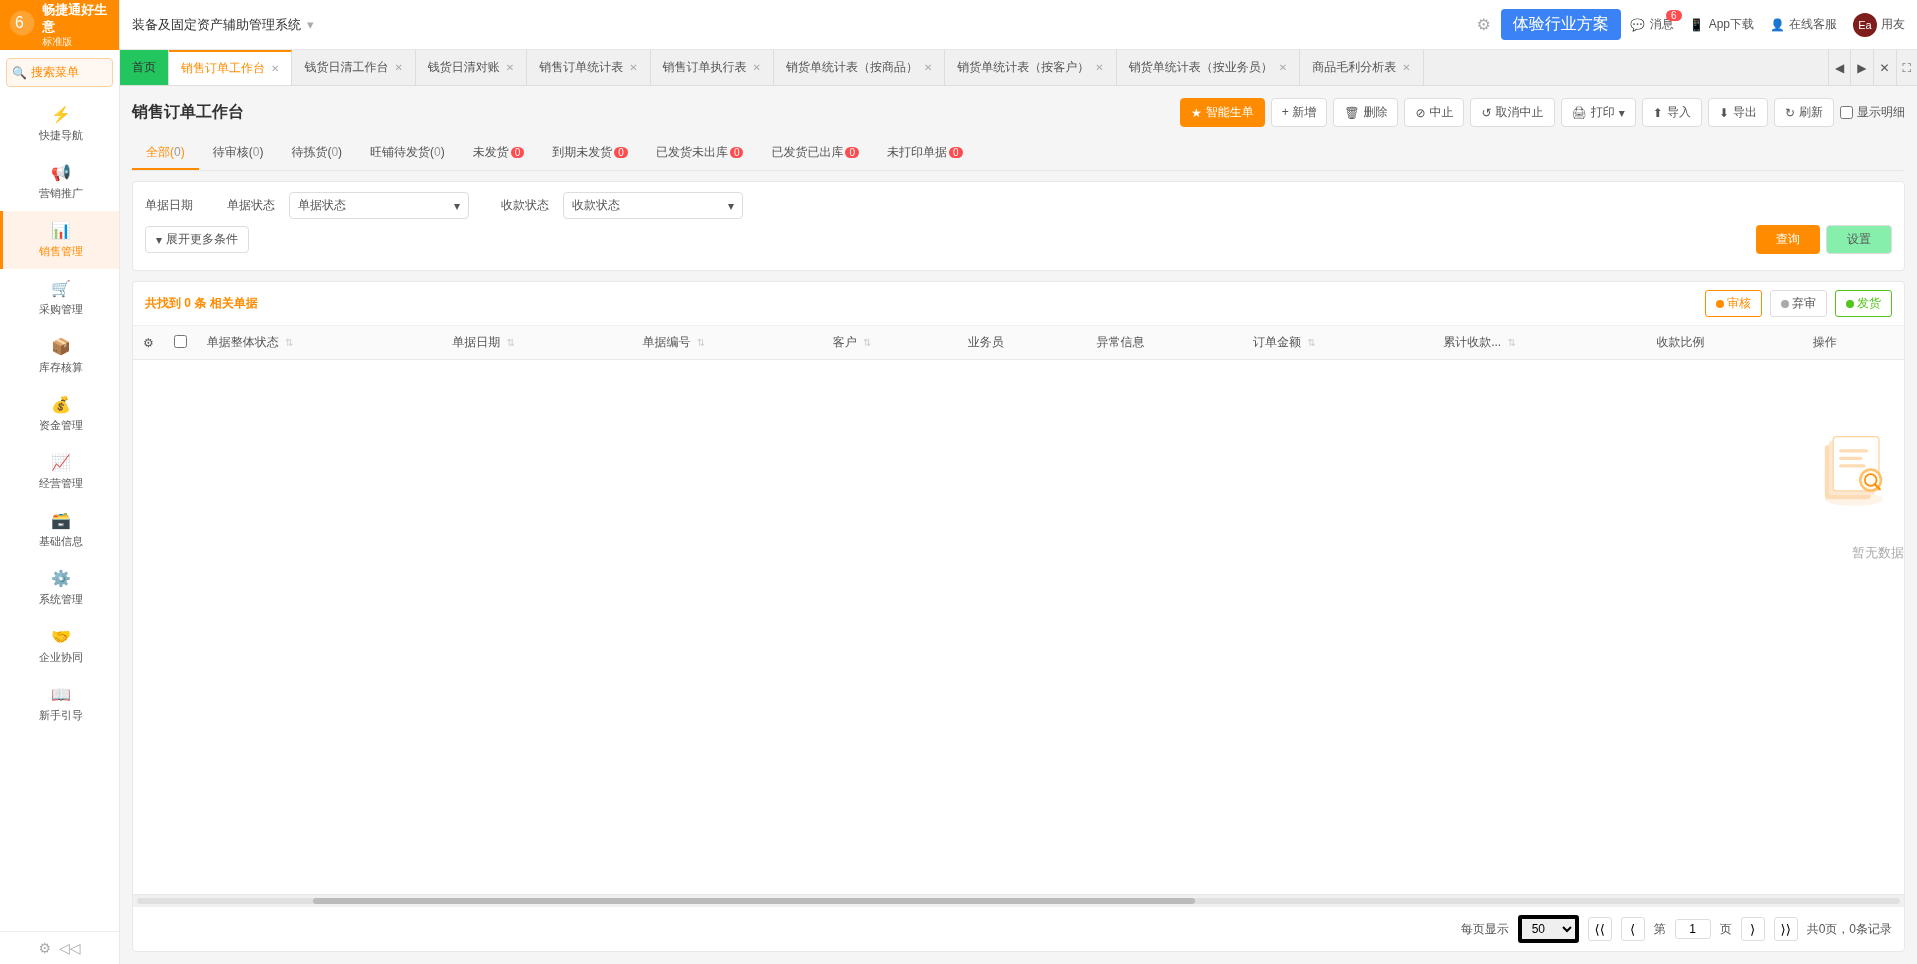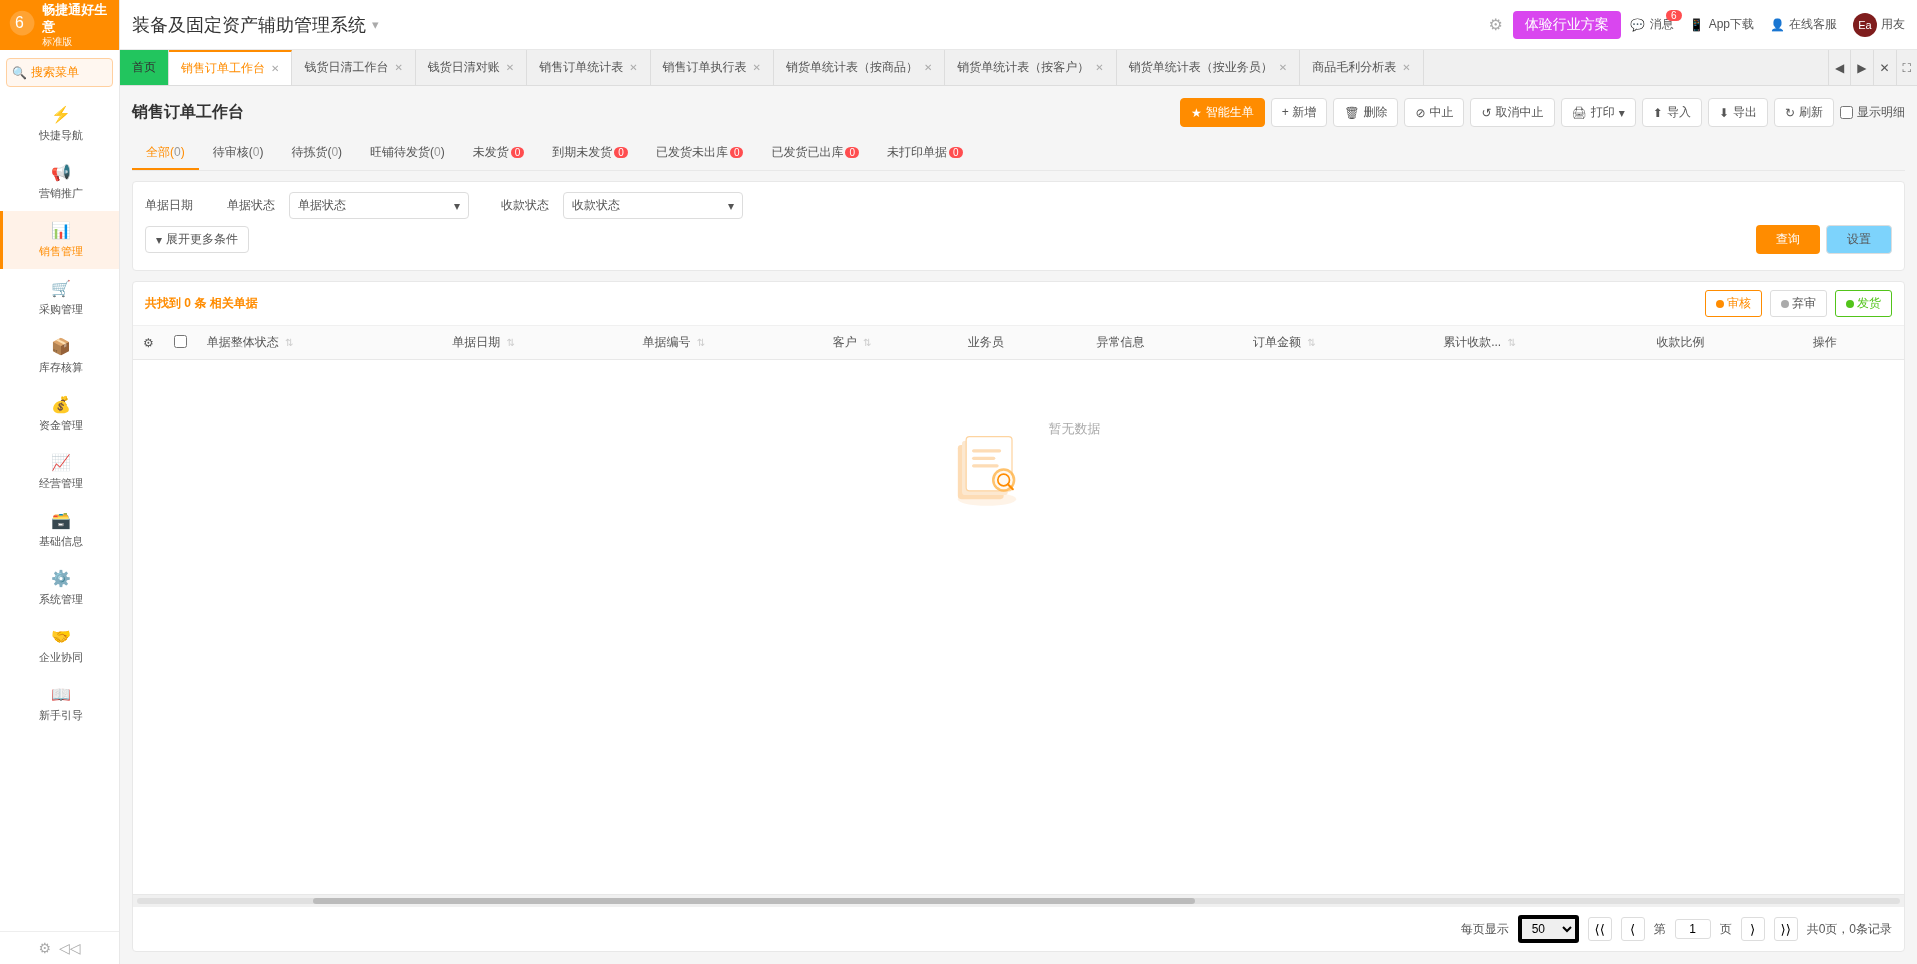--- a/index.html
+++ b/index.html
@@ -20,24 +20,24 @@
     .sidebar-item-icon { font-size: 16px; }
     .sidebar-bottom { padding: 8px; display: flex; gap: 8px; border-top: 1px solid #eee; justify-content: center; }
     .sidebar-bottom-btn { color: #aaa; cursor: pointer; font-size: 14px; }
 
     
     .main { flex: 1; display: flex; flex-direction: column; overflow: hidden; }
 
     
     .top-header { height: 50px; background: #fff; border-bottom: 1px solid #e8e8e8; display: flex; align-items: center; padding: 0 12px; gap: 10px; }
     .app-title { font-size: 13px; color: #333; flex: 1; display: flex; align-items: center; gap: 6px; }
-    .app-title-text { font-size: 18px; }
+    .app-title-text { font-size: 13px; }
     .app-title-arrow { color: #aaa; }
     .settings-icon { color: #aaa; font-size: 16px; cursor: pointer; }
-    .industry-btn { background: #d946ef; color: white; padding: 5px 12px; border-radius: 4px; font-size: 14px; cursor: pointer; border: none; text-align: right; }
+    .industry-btn { background: #3b82f6; color: white; padding: 5px 12px; border-radius: 4px; font-size: 16px; cursor: pointer; border: none; text-align: right; }
     .header-right { display: flex; align-items: center; gap: 16px; margin-left: auto; }
     .header-right-item { display: flex; align-items: center; gap: 4px; color: #555; font-size: 12px; cursor: pointer; position: relative; }
     .badge { background: #ff4d4f; color: white; border-radius: 8px; font-size: 10px; padding: 0 4px; min-width: 16px; text-align: center; position: absolute; top: -6px; right: -8px; }
     .user-avatar { width: 24px; height: 24px; border-radius: 50%; background: #7f1d1d; color: white; display: flex; align-items: center; justify-content: center; font-size: 11px; }
 
     
     .tab-bar { background: #f0f0f0; display: flex; align-items: center; border-bottom: 1px solid #ddd; overflow: hidden; height: 36px; }
     .tab { padding: 8px 12px; font-size: 12px; color: #555; cursor: pointer; display: flex; align-items: center; gap: 4px; white-space: nowrap; border-right: 1px solid #ddd; background: #f0f0f0; height: 100%; }
     .tab.active { background: #fff; color: #ff8c00; border-top: 2px solid #ff8c00; }
     .tab:first-child { background: #22c55e; color: #333; border-top: none; }
@@ -69,21 +69,21 @@
     .filter-row { display: flex; align-items: center; gap: 12px; margin-bottom: 6px; }
     .filter-label { color: #555; font-size: 12px; white-space: nowrap; min-width: 50px; }
     .date-filter { display: flex; align-items: center; gap: 6px; }
     .date-quick { padding: 2px 8px; border-radius: 3px; font-size: 12px; cursor: pointer; color: #555; }
     .date-quick.active { background: #ff8c00; color: white; border-radius: 10px; padding: 2px 10px; }
     .date-range { font-size: 12px; color: #333; margin-left: 4px; }
     .filter-select { border: 1px solid #ddd; border-radius: 4px; padding: 4px 8px; font-size: 12px; color: #555; min-width: 160px; display: flex; align-items: center; justify-content: space-between; cursor: pointer; background: #fff; }
     .expand-btn { border: 1px solid #ddd; border-radius: 4px; padding: 4px 10px; font-size: 12px; color: #555; cursor: pointer; background: #fff; margin-left: auto; display: flex; align-items: center; gap: 4px; }
     .action-btns { display: flex; gap: 6px; margin-left: auto; }
     .query-btn { background: #ff8c00; color: white; border: none; border-radius: 4px; padding: 6px 20px; font-size: 12px; cursor: pointer; }
-    .set-btn { background: #7dd3fc; color: #555; border: 1px solid #ddd; border-radius: 4px; padding: 0 20px; font-size: 12px; cursor: pointer; }
+    .set-btn { background: #86efac; color: #555; border: 1px solid #ddd; border-radius: 4px; padding: 0 20px; font-size: 12px; cursor: pointer; }
 
     
     .table-area { background: #fff; border: 1px solid #e8e8e8; border-radius: 4px; flex: 1; display: flex; flex-direction: column; overflow: hidden; }
     .table-toolbar { padding: 8px 12px; display: flex; align-items: center; justify-content: space-between; border-bottom: 1px solid #f0f0f0; gap: 48px; }
     .record-count { font-size: 12px; color: #555; }
     .record-count span { color: #ff8c00; font-weight: bold; }
     .table-actions { display: flex; gap: 8px; }
     .table-action-btn { padding: 4px 10px; border: 1px solid #ddd; border-radius: 3px; font-size: 12px; cursor: pointer; background: #fff; color: #555; display: flex; align-items: center; gap: 3px; }
     .table-action-btn.approve { color: #ff8c00; border-color: #ff8c00; text-align: center; }
     .table-action-btn.unapprove { color: #555; }
@@ -91,21 +91,21 @@
     .dot { width: 8px; height: 8px; border-radius: 50%; display: inline-block; }
     .dot-orange { background: #ff8c00; }
     .dot-gray { background: #aaa; }
     .dot-green { background: #52c41a; }
 
     
     .data-table { width: 100%; border-collapse: collapse; font-size: 12px; }
     .data-table th { background: #fafafa; color: #555; padding: 8px 10px; text-align: left; border-bottom: 1px solid #e8e8e8; font-weight: normal; white-space: nowrap; }
     .data-table th .sort-icons { color: #ccc; font-size: 10px; margin-left: 3px; }
     .table-scroll { flex: 1; overflow: auto; }
-    .empty-state { display: flex; flex-direction: row; align-items: flex-start; justify-content: center; flex: 1; padding: 60px 0; gap: 12px; }
+    .empty-state { display: flex; flex-direction: column; align-items: flex-end; justify-content: center; flex: 1; padding: 60px 0; gap: 12px; }
     .empty-text { color: #aaa; font-size: 13px; }
 
     
     .pagination { padding: 8px 12px; border-top: 1px solid #f0f0f0; display: flex; align-items: center; justify-content: flex-end; gap: 9px; font-size: 12px; color: #555; }
     .page-size-select { border: 4px solid #000000; border-radius: 3px; padding: 2px 6px; font-size: 12px; }
     .page-btn { width: 24px; height: 24px; display: flex; align-items: center; justify-content: center; border: 1px solid #ddd; border-radius: 3px; cursor: pointer; background: #fff; }
     .page-input { width: 36px; border: 1px solid #ddd; border-radius: 3px; padding: 2px 4px; text-align: center; font-size: 12px; }
     .scrollbar-area { height: 12px; background: #f0f0f0; border-top: 1px solid #e8e8e8; display: flex; align-items: center; padding: 2px 4px; }
     .scrollbar-track { flex: 1; height: 6px; background: #e0e0e0; border-radius: 3px; position: relative; }
     .scrollbar-thumb { position: absolute; left: 10%; width: 50%; height: 100%; background: #bbb; border-radius: 3px; }

